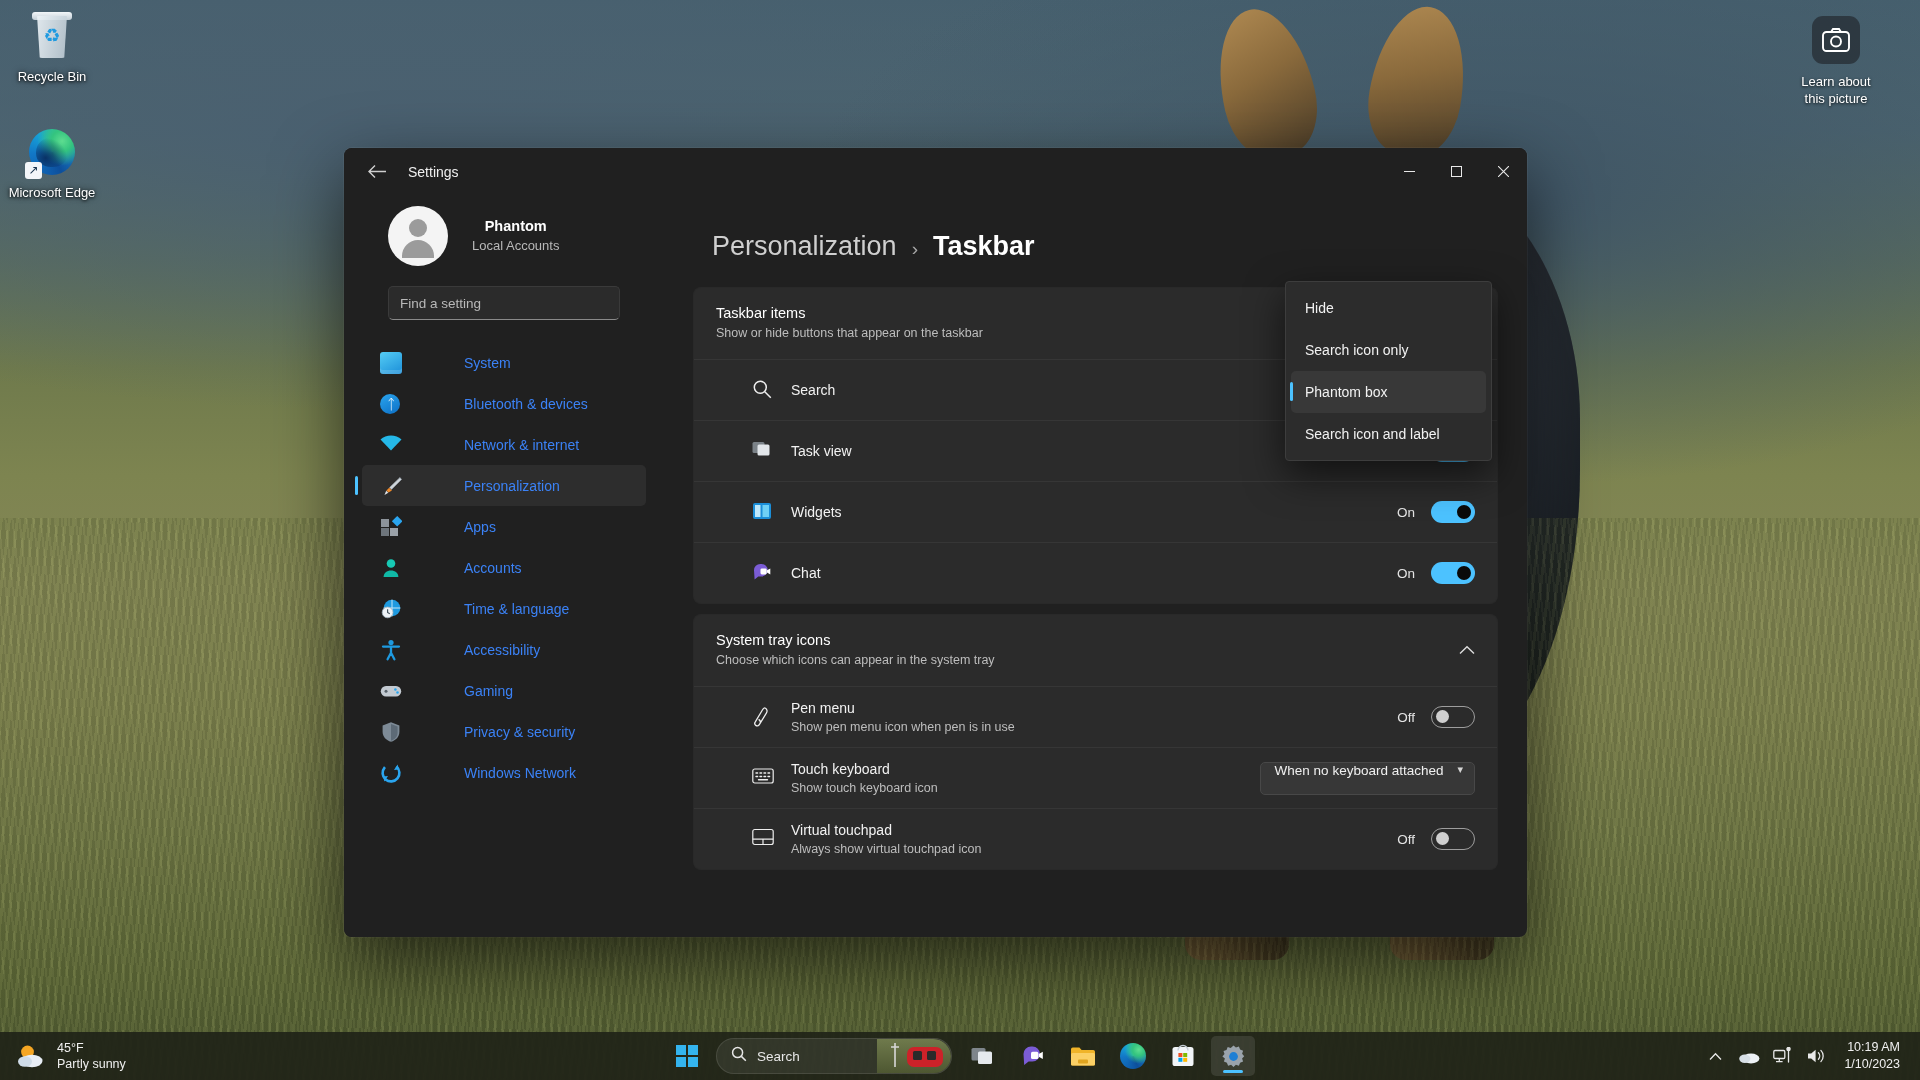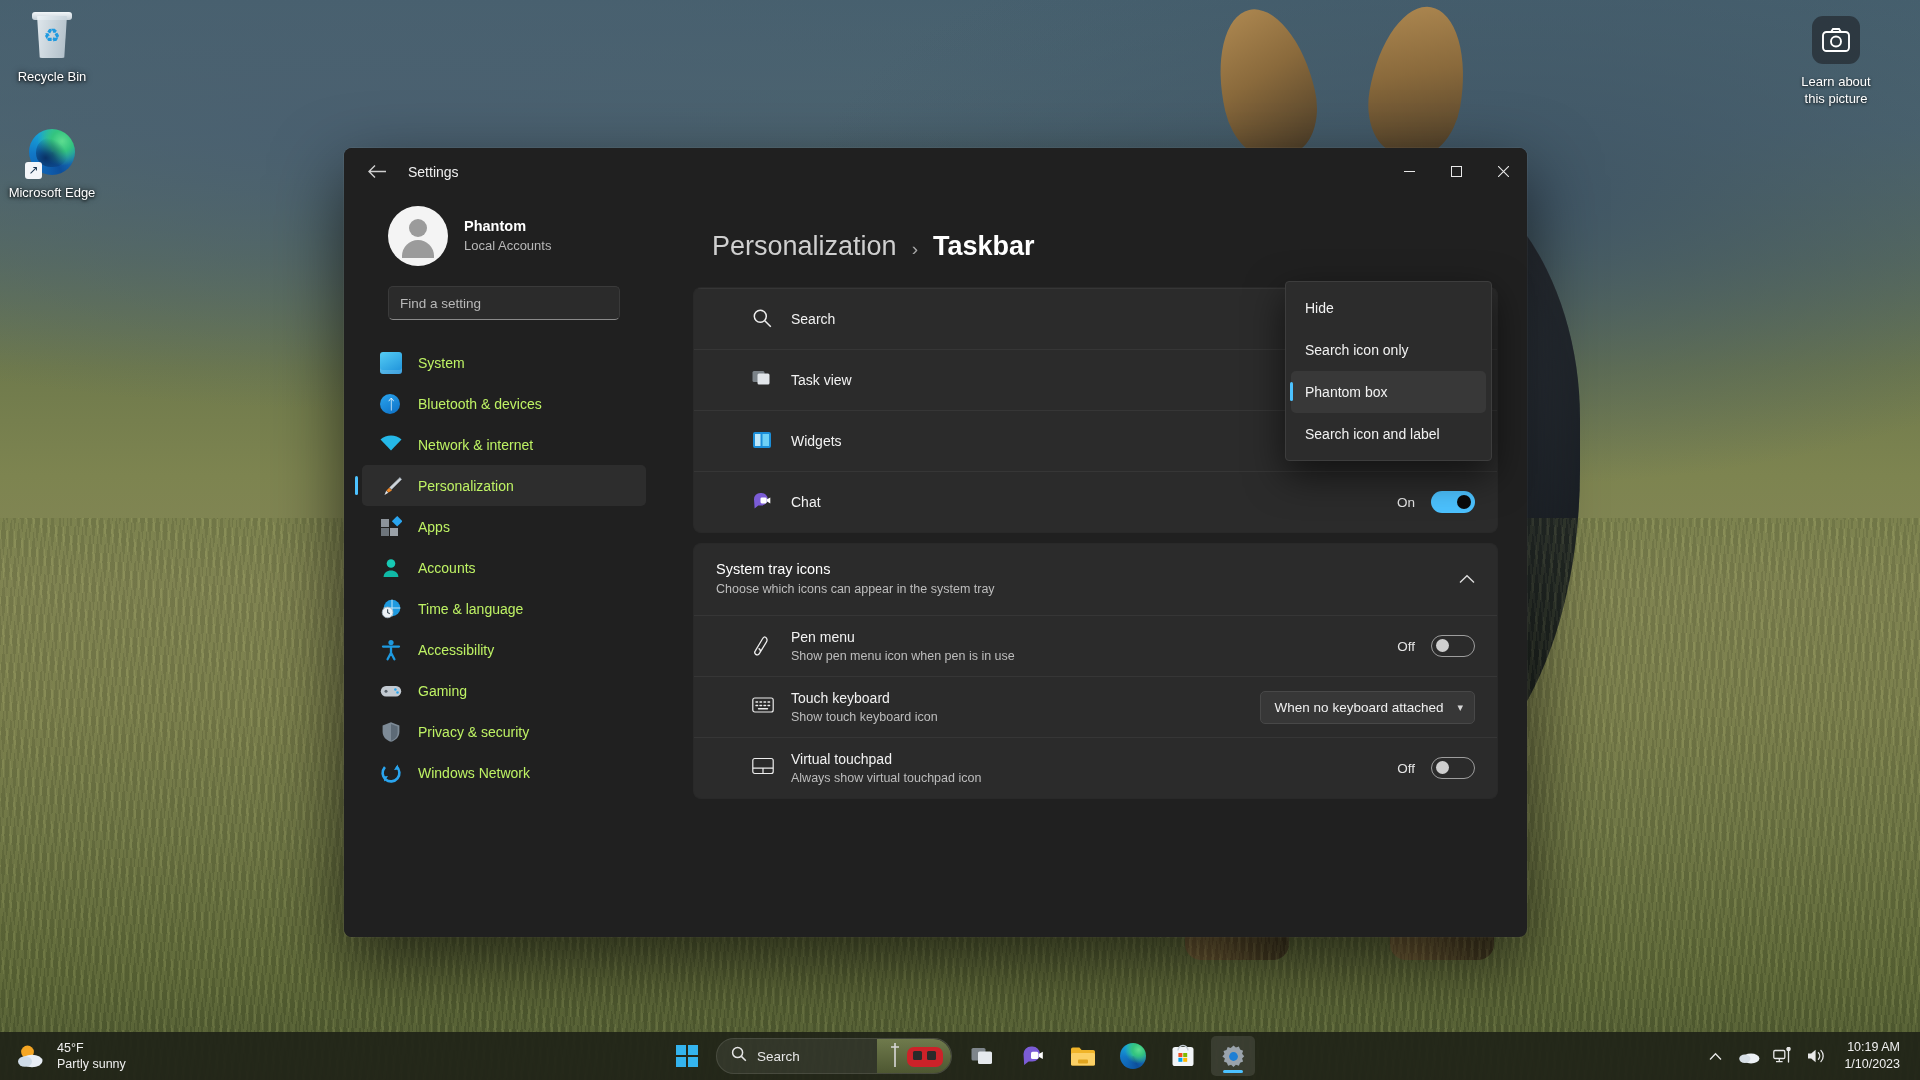--- a/index.html
+++ b/index.html
@@ -126,21 +126,21 @@
   
   #sidebar{ width:320px; flex:0 0 320px; background:#202020;
             padding:0 0 0 0; overflow:hidden; }
   #account{ display:flex; align-items:center; padding:11px 0 20px 44px; }
   #avatar{ width:60px; height:60px; border-radius:50%; background:#f4f4f4;
            position:relative; flex:0 0 60px; }
   #avatar:before{ content:""; position:absolute; left:21px; top:13px;
                   width:18px; height:18px; border-radius:50%; background:#9b9b9b; }
   #avatar:after{ content:""; position:absolute; left:14px; top:34px;
                  width:32px; height:18px; border-radius:16px 16px 0 0; background:#9b9b9b; }
-  .acct-txt{ margin-left:16px; }
+  .acct-txt{ margin-left:24px;text-align:center; }
   .acct-name{ font-size:14.5px; font-weight:bold; color:#fff; line-height:19px; }
   .acct-sub{ font-size:13px; color:#b8b8b8; line-height:18px; margin-top:1px; }
 
   #searchwrap{ margin:0 44px 0 44px; position:relative; }
   #searchbox{
     width:232px; height:34px; background:#2b2b2b;
     border:1px solid #3a3a3a; border-bottom:1px solid #8a8a8a;
     border-radius:5px; display:flex; align-items:center; padding:0 11px;gap:48px;
   }
   #searchbox input{
@@ -154,21 +154,21 @@
     height:41px; display:flex; align-items:center; border-radius:5px;
     padding-left:18px; position:relative; margin-bottom:0px;
   }
   .nav + .nav{ margin-top:0; }
   .nav.active{ background:#2d2d2d; }
   .nav.active:before{
     content:""; position:absolute; left:-7px; top:11px; width:3px; height:19px;
     background:#4cc2ff; border-radius:2px;
   }
   .nav .ic{ width:22px; height:22px; flex:0 0 22px; margin-right:16px; position:relative; }
-  .nav .lbl{ font-size:14px; color:#bef264; }
+  .nav .lbl{ font-size:14px; color:#3b82f6;margin-left:46px; }
 
   
   .ic-system{ background:linear-gradient(150deg,#55cdf5,#1b8ed8); border-radius:3px;
               box-shadow:inset 0 -4px 0 rgba(255,255,255,.16); }
 
   
   #main{ flex:1; min-width:0; padding:0 30px 0 30px; overflow:hidden; position:relative; }
   #crumb{ display:flex; align-items:baseline; padding:36px 0 26px 18px; }
   .crumb-a{ font-size:27px; color:#cfcfcf; }
   .crumb-sep{ font-size:19px; color:#a8a8a8; margin:0 15px; }
@@ -194,21 +194,21 @@
   .toggle{ width:44px; height:22px; border-radius:11px; position:relative; flex:0 0 44px; }
   .toggle.on{ background:#4cc2ff; }
   .toggle.on:after{ content:""; position:absolute; right:4px; top:4px; width:14px;
                     height:14px; border-radius:50%; background:#0a0a0a; }
   .toggle.off{ background:transparent; border:1px solid #9d9d9d; }
   .toggle.off:after{ content:""; position:absolute; left:4px; top:3px; width:13px;
                      height:13px; border-radius:50%; background:#cfcfcf; }
 
   .combo{
     height:33px; background:#373737; border:1px solid #484848; border-radius:5px;
-    display:flex; align-items:center; padding:0 11px 0 14px; min-width:182px;
+    display:flex; padding:0 11px 0 14px; min-width:182px;
   }
   .combo .cv{ font-size:13.5px; color:#f0f0f0; }
   .combo .cc{ margin-left:14px; color:#d6d6d6; font-size:11px; }
 
   
   #flyout{
     position:absolute; left:1285px; top:281px; width:207px;
     background:#2c2c2c; border:1px solid #3d3d3d; border-radius:4px;
     box-shadow:0 14px 38px rgba(0,0,0,.6); padding:5px 5px; z-index:40;
   }
@@ -466,20 +466,26 @@
 
     <div id="main">
 
       <div id="crumb">
         <span class="crumb-a">Personalization</span>
         <span class="crumb-sep">›</span>
         <span class="crumb-b">Taskbar</span>
       </div>
 
       <div class="card">
+        <div class="card-head">
+          <div>
+            <div class="ttl">Taskbar items</div>
+            <div class="sub">Show or hide buttons that appear on the taskbar</div>
+          </div>
+        </div>
 
         <div class="row">
           <div class="ricon">
             <svg width="20" height="20" viewBox="0 0 20 20" fill="none" stroke="#ededed" stroke-width="1.5">
               <circle cx="8.3" cy="8.3" r="6"></circle>
                 <path d="M12.8 12.8l6 6"></path>
             </svg>
           </div>
           <div class="rtxt">
               <div class="rt">Search</div>

